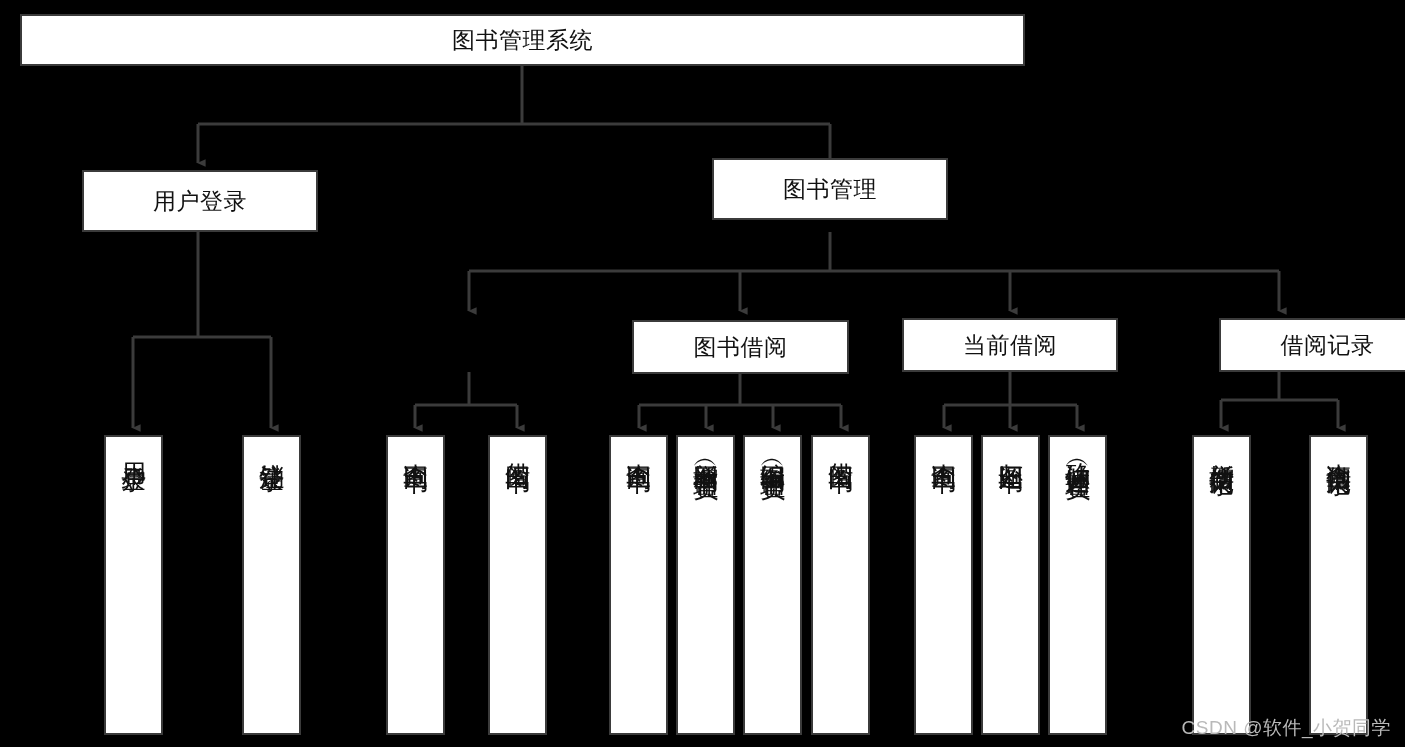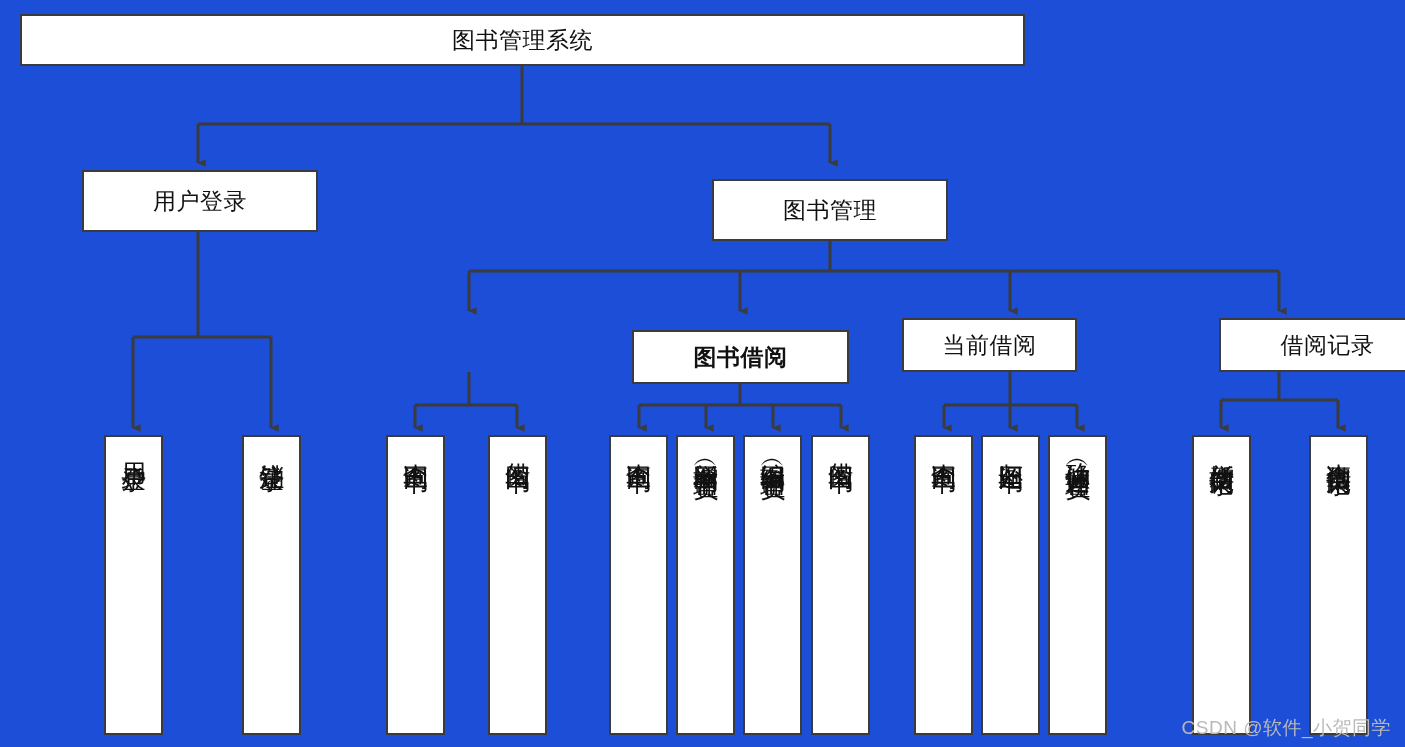--- a/index.html
+++ b/index.html
@@ -5,21 +5,21 @@
 <style>
   html,body{margin:0;padding:0;background:#ffffff;}
   body{
     font-family:"Liberation Sans","DejaVu Sans",sans-serif;
     -webkit-font-smoothing:antialiased;
   }
   #canvas{
     position:relative;
     width:1405px;
     height:747px;
-    background:#1d4ed8;
+    background:#000000;
     overflow:hidden;
   }
   #edges{
     position:absolute;
     left:0; top:0;
     width:1405px; height:747px;
     pointer-events:none;
   }
   .node{
     position:absolute;
@@ -126,28 +126,28 @@
     </g>
   </svg>
 
   <div class="node h root" style="left:20px; top:14px; width:1005px; height:52px;">
     <span class="lbl">图书管理系统</span>
   </div>
 
   <div class="node h" style="left:82px; top:170px; width:236px; height:62px;">
     <span class="lbl">用户登录</span>
   </div>
-  <div class="node h" style="left:712px; top:179px; width:236px; height:62px;">
+  <div class="node h" style="left:712px; top:158px; width:236px; height:62px;">
     <span class="lbl">图书管理</span>
   </div>
 
-  <div class="node h" style="left:632px; top:330px; width:217px; height:54px;font-weight:bold;">
+  <div class="node h" style="left:632px; top:320px; width:217px; height:54px;">
     <span class="lbl">图书借阅</span>
   </div>
-  <div class="node h" style="left:902px; top:318px; width:175px; height:54px;">
+  <div class="node h" style="left:902px; top:318px; width:216px; height:54px;">
     <span class="lbl">当前借阅</span>
   </div>
   <div class="node h" style="left:1171px; top:318px; width:217px; height:54px;margin-left:48px;">
     <span class="lbl">借阅记录</span>
   </div>
 
   <div class="node v" style="left:104px; top:435px; width:59px; height:300px;">
     <span class="lbl">用户登录</span>
   </div>
   <div class="node v" style="left:242px; top:435px; width:59px; height:300px;">

